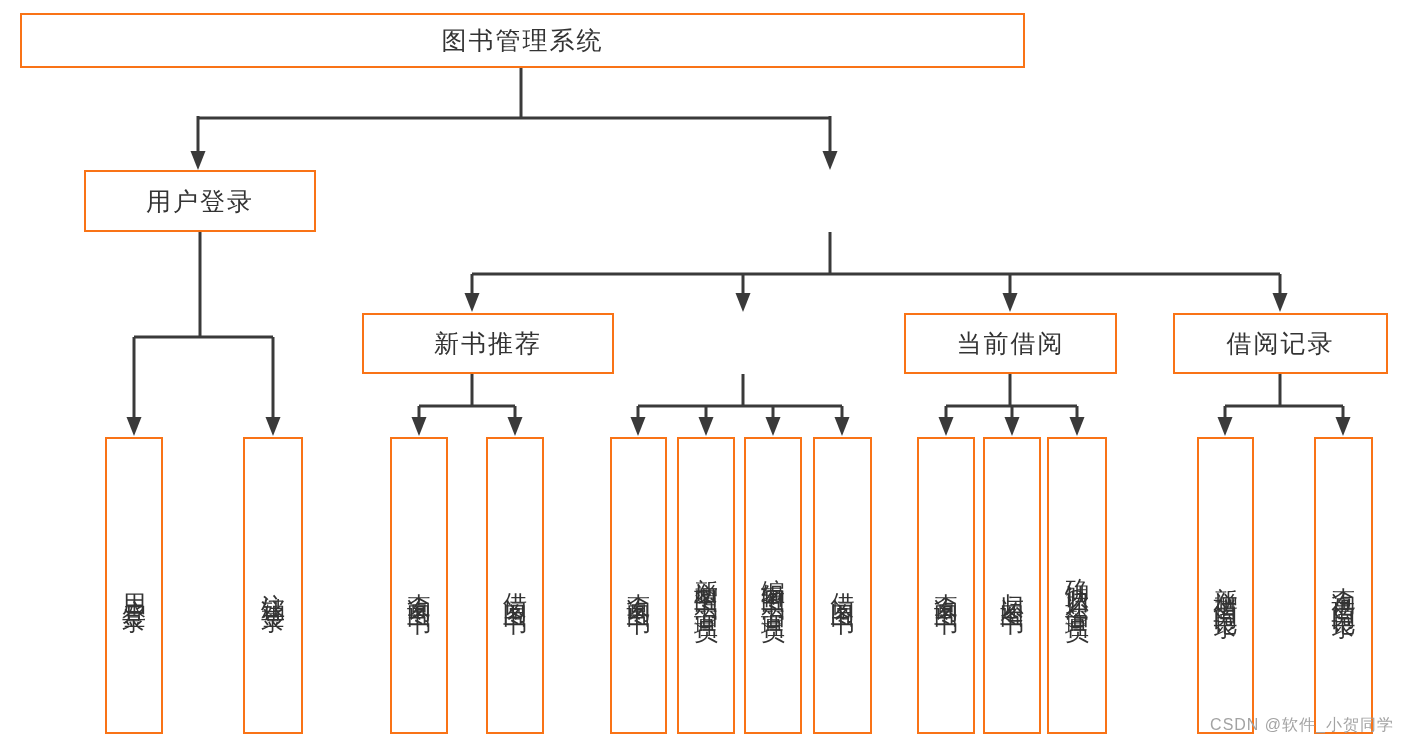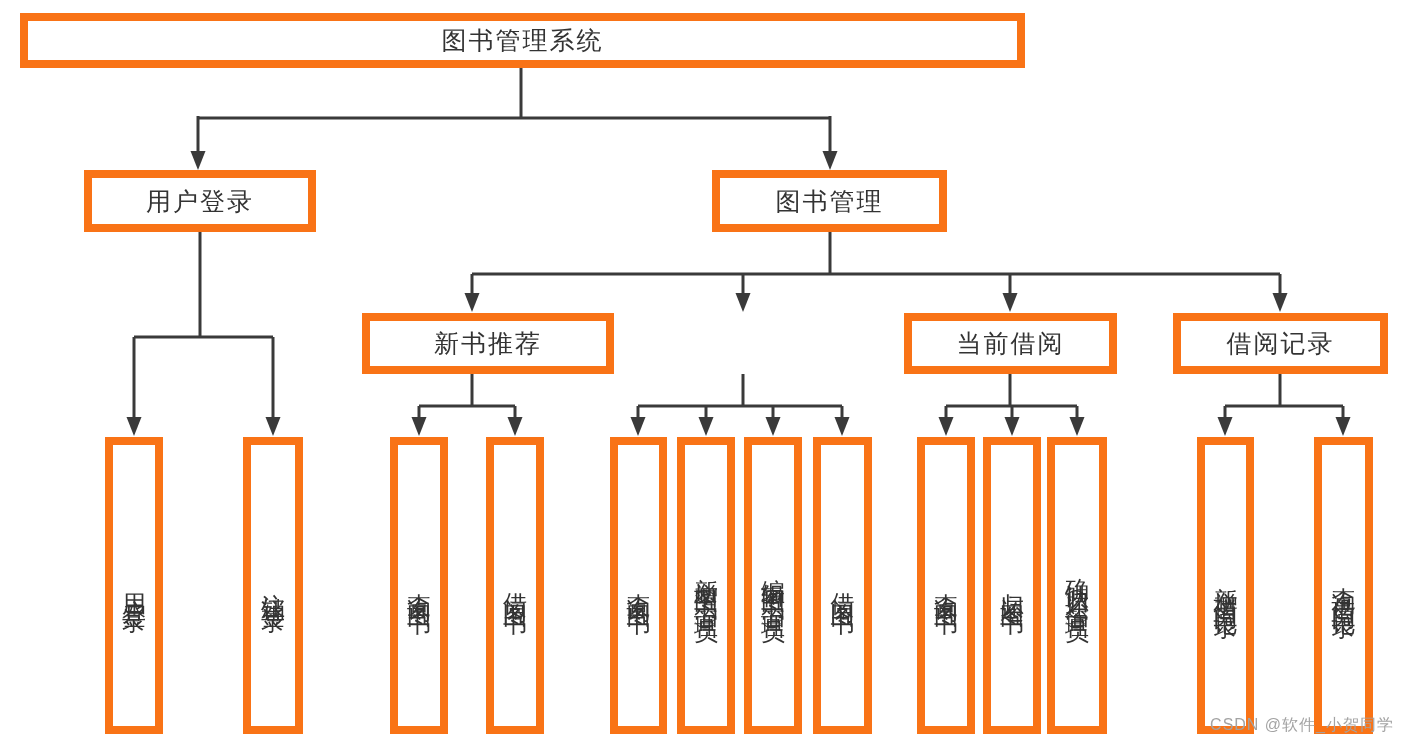--- a/index.html
+++ b/index.html
@@ -9,21 +9,21 @@
     background:#fff;
     font-family:"Liberation Sans","DejaVu Sans",sans-serif;
     overflow:hidden;
   }
   #wires{position:absolute;left:0;top:0;width:1405px;height:747px;}
   #wires path{stroke:#3a3a3a;stroke-width:3;fill:none;}
   #wires polygon{fill:#3a3a3a;stroke:none;}
   .box{
     position:absolute;
     background:#fff;
-    border:8px solid #f97316;
+    border:2px solid #f97316;
     box-sizing:border-box;
     display:flex;align-items:center;justify-content:center;
     color:#333;
   }
   .box.h span{
     font-size:25px;
     letter-spacing:2px;
     white-space:nowrap;
   }
   .box.v span{
@@ -123,23 +123,20 @@
     </g>
   </svg>
 
   <div class="box h" style="left:20px;top:13px;width:1005px;height:55px">
     <span>图书管理系统</span>
   </div>
 
   <div class="box h" style="left:84px;top:170px;width:232px;height:62px">
     <span>用户登录</span>
   </div>
-  <div class="box h" style="left:712px;top:170px;width:235px;height:62px">
-    <span>图书管理</span>
-  </div>
 
   <div class="box h" style="left:362px;top:313px;width:252px;height:61px">
     <span>新书推荐</span>
   </div>
   <div class="box h" style="left:904px;top:313px;width:213px;height:61px">
     <span>当前借阅</span>
   </div>
   <div class="box h" style="left:1173px;top:313px;width:215px;height:61px">
     <span>借阅记录</span>
   </div>

